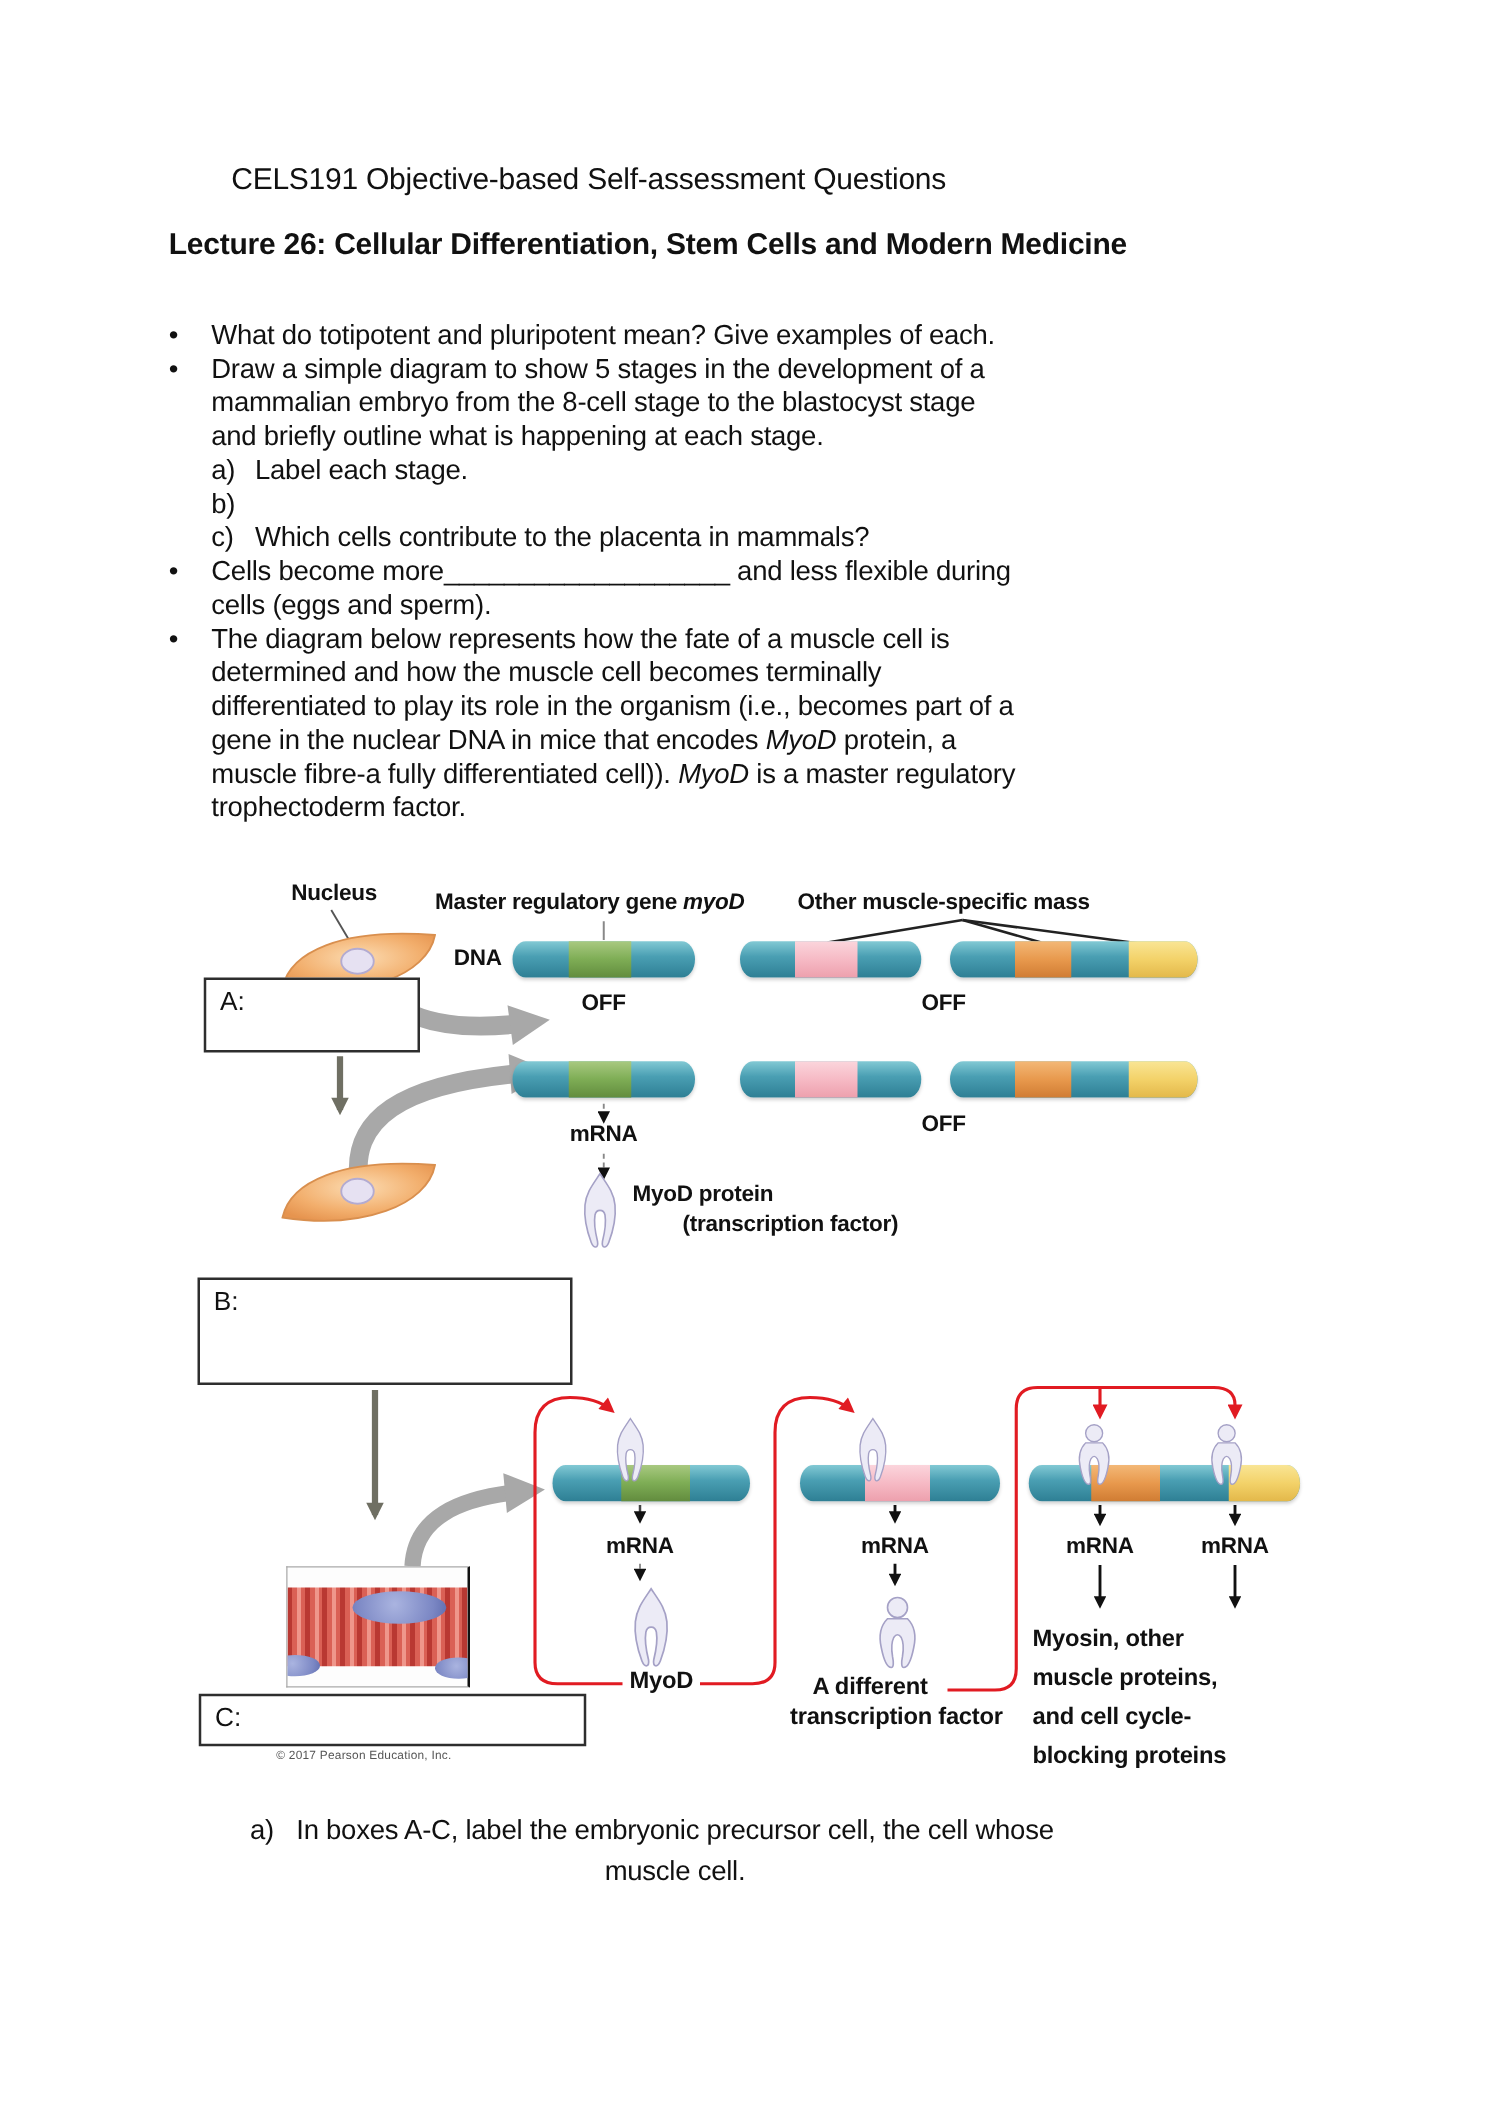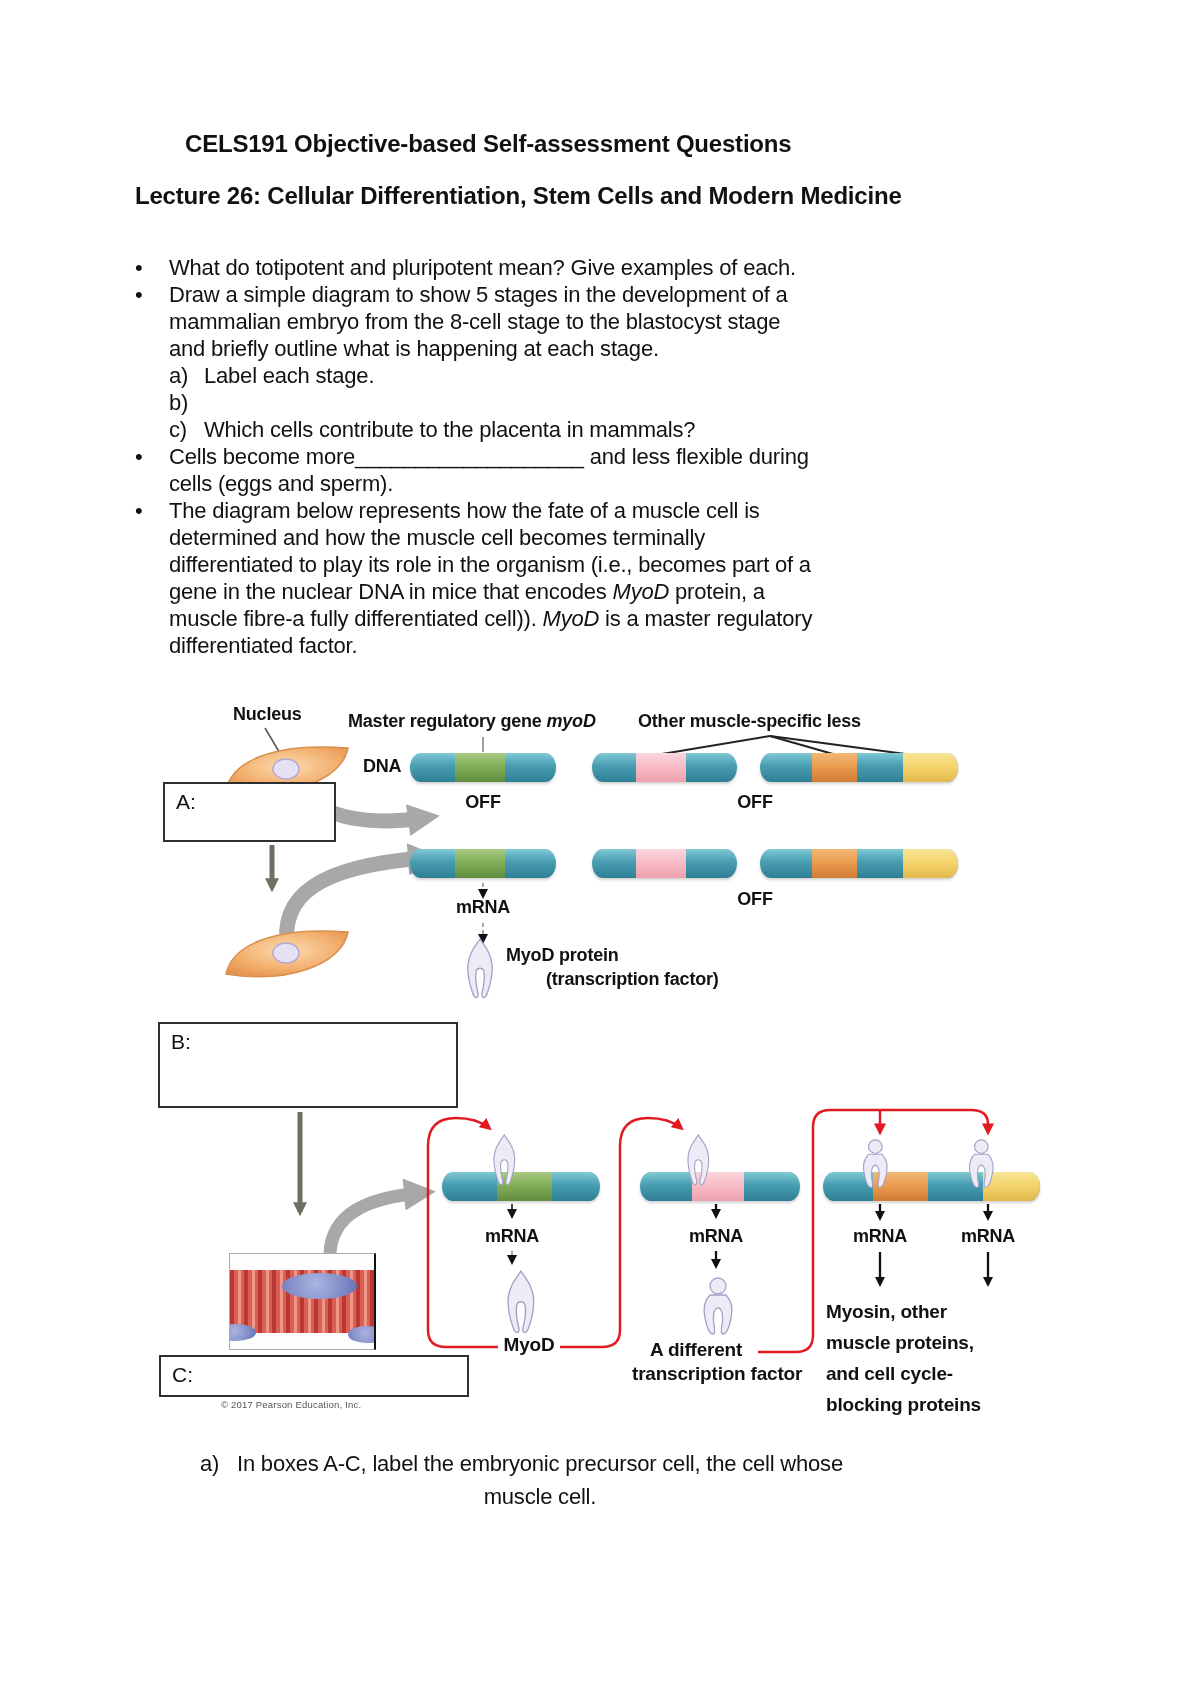--- a/index.html
+++ b/index.html
@@ -1,18 +1,18 @@
 <!DOCTYPE html>
 <html style="--dna_teal: #4a9fb3; --gene_green: #7fae56; --gene_pink: #f6bac5; --gene_orange: #e8994d; --gene_yellow: #f3d269; --loop_red: #e11b22; --arrow_gray: #a8a8a8; --cell_orange: #f0a765;"><head>
 <meta charset="utf-8">
 <style>
   html,body{margin:0;padding:0;background:#fff;}
   .page{position:relative;width:1200px;height:1696px;background:#fff;overflow:hidden;
         font-family:"Liberation Sans",sans-serif;color:#111;}
-  .title{position:absolute;left:185px;top:130px;font-size:24px;font-weight:bold;letter-spacing:-0.2px;}
+  .title{position:absolute;left:185px;top:130px;font-size:24px;font-weight:normal;letter-spacing:-0.2px;}
   .lecture{position:absolute;left:135px;top:180px;width:830px;font-size:24px;font-weight:bold;line-height:31px;letter-spacing:-0.2px;}
   .qlist{position:absolute;left:135px;top:254px;width:960px;font-size:22px;letter-spacing:-0.2px;}
   .qi{display:flex;}
   .mk{width:34px;flex:none;line-height:27px;}
   .mk2{width:35px;flex:none;line-height:27px;}
   .qt{flex:1;}
   .ln{line-height:27px;white-space:pre-wrap;}
   .sub{display:flex;}
   .seg{white-space:pre;}
   .it{font-style:italic;}
@@ -84,21 +84,21 @@
       </div>
     </div>
     <div class="qi">
       <span class="mk">•</span>
       <div class="qt">
         <div class="ln">The diagram below represents how the fate of a muscle cell is</div>
         <div class="ln">determined and how the muscle cell becomes terminally</div>
         <div class="ln">differentiated to play its role in the organism (i.e., becomes part of a</div>
         <div class="ln"><span class="seg">gene in the nuclear DNA in mice that encodes </span><span class="seg it">MyoD</span><span class="seg"> protein, a</span></div>
         <div class="ln"><span class="seg">muscle fibre-a fully differentiated cell)). </span><span class="seg it">MyoD</span><span class="seg"> is a master regulatory</span></div>
-        <div class="ln">differentiated factor.</div>
+        <div class="ln">trophectoderm factor.</div>
       </div>
     </div>
   </div>
 
   <div class="diagram">
 
     <svg class="lay" viewBox="0 0 1200 1696">
       <defs>
         <radialGradient id="cg" cx="50%" cy="42%" r="65%">
           <stop offset="0%" stop-color="#fcdcb2"></stop>
@@ -204,21 +204,21 @@
     </div>
     <div class="abox" style="left:158px;top:1022px;width:300px;height:86px;">
       <span class="bl">B:</span>
     </div>
     <div class="abox" style="left:159px;top:1355px;width:310px;height:42px;">
       <span class="bl">C:</span>
     </div>
 
     <div class="dl" style="left:233px;top:704px;">Nucleus</div>
     <div class="dl" style="left:348px;top:711px;"><span class="seg">Master regulatory gene </span><span class="seg it">myoD</span></div>
-    <div class="dl" style="left:638px;top:711px;">Other muscle-specific less</div>
+    <div class="dl" style="left:638px;top:711px;">Other muscle-specific mass</div>
     <div class="dl" style="left:363px;top:756px;">DNA</div>
     <div class="dl ctr" style="left:458px;top:792px;width:50px;">OFF</div>
     <div class="dl ctr" style="left:730px;top:792px;width:50px;">OFF</div>
     <div class="dl ctr" style="left:730px;top:889px;width:50px;">OFF</div>
     <div class="dl ctr" style="left:451px;top:897px;width:64px;">mRNA</div>
     <div class="dl" style="left:506px;top:945px;">MyoD protein</div>
     <div class="dl" style="left:506px;top:969px;margin-left:40px;">(transcription factor)</div>
     <div class="dl ctr" style="left:480px;top:1226px;width:64px;">mRNA</div>
     <div class="dl ctr" style="left:684px;top:1226px;width:64px;">mRNA</div>
     <div class="dl ctr" style="left:848px;top:1226px;width:64px;">mRNA</div>

